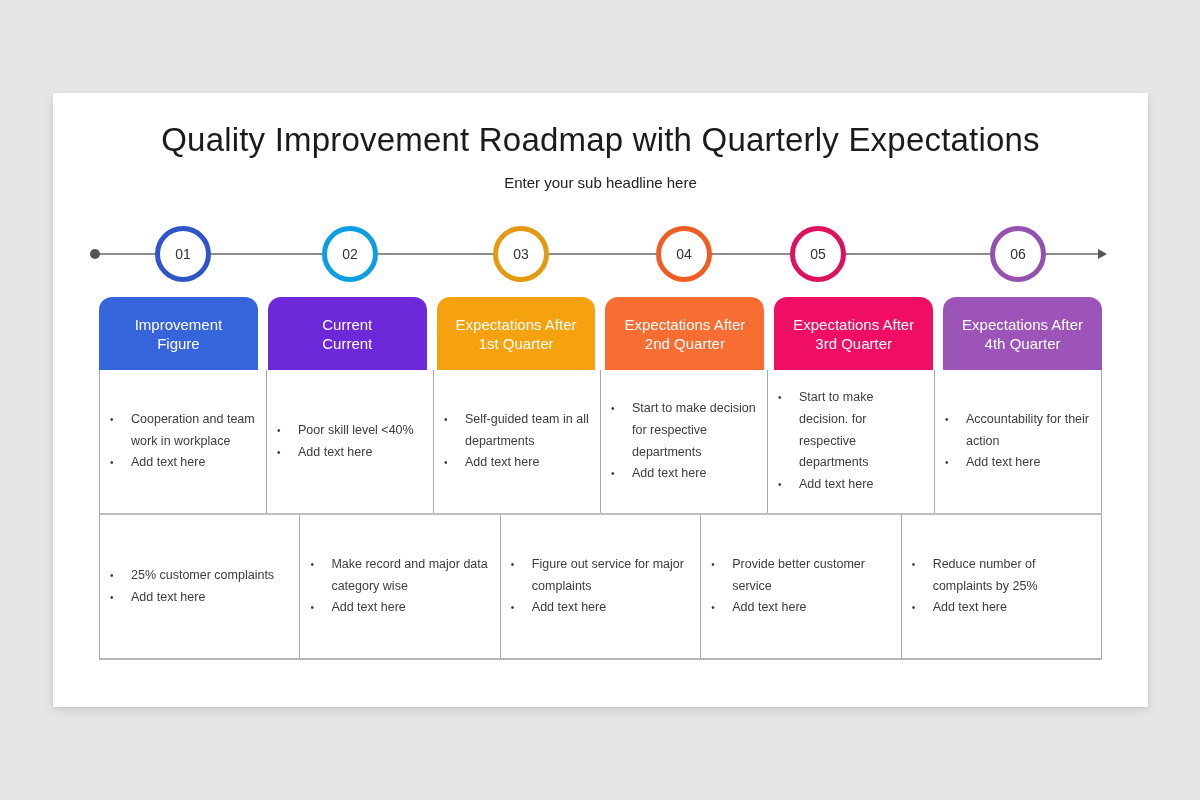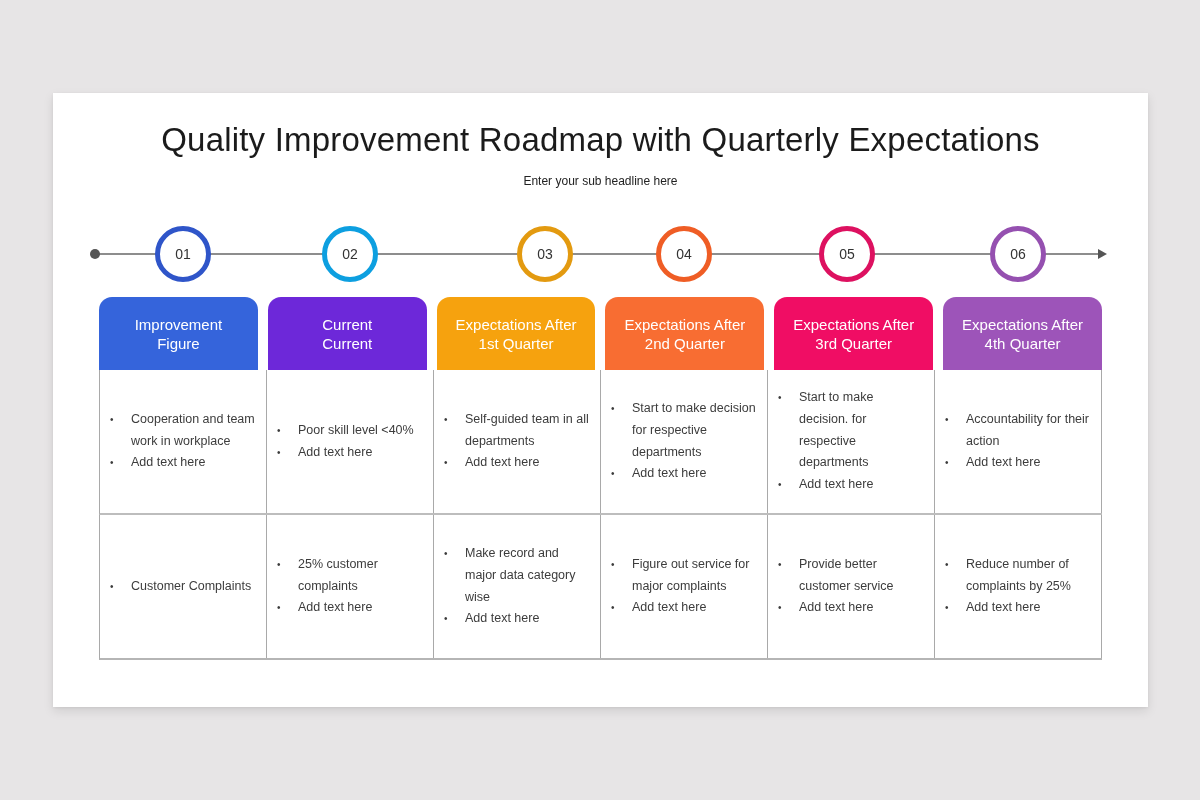--- a/index.html
+++ b/index.html
@@ -14,21 +14,21 @@
       background: #ffffff;
       box-shadow: 0 4px 10px rgba(0,0,0,0.10), 0 1px 3px rgba(0,0,0,0.06);
       padding-left: 19px;
     }
     .title {
       position: absolute; left: 0; top: 28px; width: 100%;
       text-align: center; font-size: 33px; color: #1b1b1b; letter-spacing: 0.2px;
     }
     .subtitle {
       position: absolute; left: 0; top: 81px; width: 100%;
-      text-align: center; font-size: 12px; color: #222;
+      text-align: center; font-size: 15px; color: #222;
     }
     
     .timeline-line {
       position: absolute; left: 42px; top: 160px; width: 1008px; height: 2px;
       background: #8d8d8d;
     }
     .timeline-dot {
       position: absolute; left: 37px; top: 156px; width: 10px; height: 10px;
       border-radius: 50%; background: #555;
     }
@@ -83,23 +83,23 @@
   <div class="title">Quality Improvement Roadmap with Quarterly Expectations</div>
   <div class="subtitle">Enter your sub headline here</div>
 
   <div>
     <div class="timeline-line"></div>
     <div class="timeline-dot"></div>
     <div class="timeline-arrow"></div>
     <div id="steps">
         <div class="step-circle" style="left: 102px; border-color: rgb(47, 85, 201);">01</div>
         <div class="step-circle" style="left: 269px; border-color: rgb(13, 159, 224);">02</div>
-        <div class="step-circle" style="left: 464px; border-color: rgb(227, 154, 16); text-align: center;">03</div>
+        <div class="step-circle" style="left: 440px; border-color: rgb(227, 154, 16); text-align: center;">03</div>
         <div class="step-circle" style="left: 603px; border-color: rgb(239, 93, 37);">04</div>
-        <div class="step-circle" style="left: 766px; border-color: rgb(221, 17, 96);">05</div>
+        <div class="step-circle" style="left: 737px; border-color: rgb(221, 17, 96);">05</div>
         <div class="step-circle" style="left: 937px; border-color: rgb(149, 80, 176);">06</div>
       </div>
   </div>
 
   <div class="roadmap">
     <div class="header-row" id="header-row">
         <div class="col-header" style="background: rgb(53, 100, 219);">
           <div>
             <div>Improvement</div>
             <div>Figure</div>
@@ -170,25 +170,20 @@
         <div class="cell">
           <ul>
             <li>Accountability for their action</li>
             <li>Add text here</li>
           </ul>
         </div>
       </div>
     <div class="body-row last" id="row-1">
         <div class="cell">
           <ul>
-            <li>Customer Complaints</li>
-          </ul>
-        </div>
-        <div class="cell">
-          <ul>
             <li>25% customer complaints</li>
             <li>Add text here</li>
           </ul>
         </div>
         <div class="cell">
           <ul>
             <li>Make record and major data category wise</li>
             <li>Add text here</li>
           </ul>
         </div>

